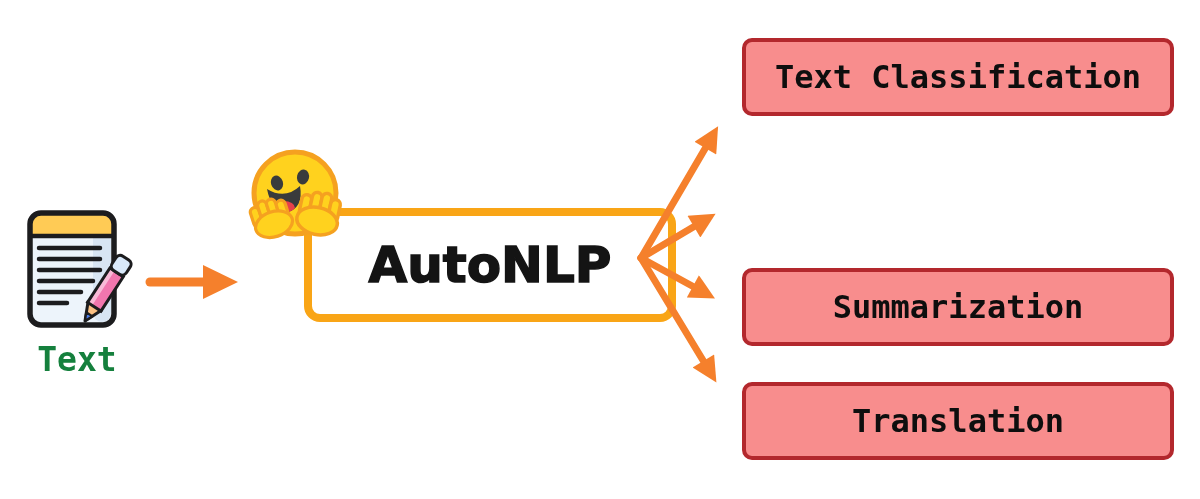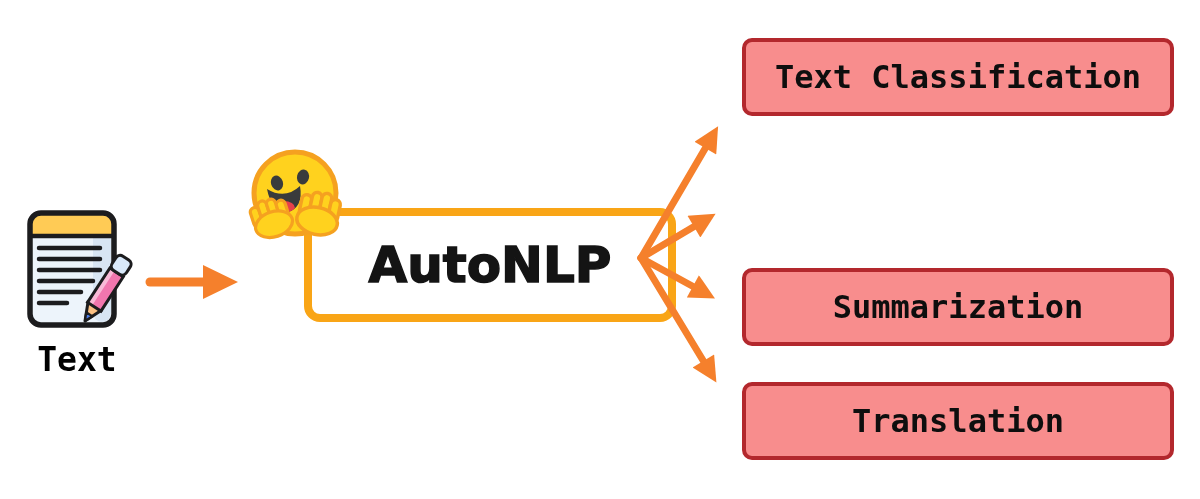--- a/index.html
+++ b/index.html
@@ -13,21 +13,21 @@
   
   svg.arrows { left:0; top:0; width:1200px; height:499px; pointer-events:none; z-index:4; }
   .arrow-stroke { stroke: var(--arrow); fill:none; stroke-linecap:round; }
   .arrow-fill   { fill: var(--arrow); }
 
   
   svg.memo { left:25px; top:209px; width:112px; height:122px; z-index:2; }
   .input-label {
     left:18px; top:340px; width:118px; text-align:center;
     font-family:"DejaVu Sans Mono", monospace; font-weight:bold;
-    font-size:33px; color:#000000; z-index:2;
+    font-size:33px; color:#15803d; z-index:2;
   }
 
   
   .hub-box {
     left:268px; top:208px; width:372px; height:114px; box-sizing:border-box;
     background: var(--hub-fill); border:8px solid var(--hub-border);
     border-radius:16px; display:flex; align-items:center; justify-content:center;
     z-index:3;
     margin-left:36px;
   }

